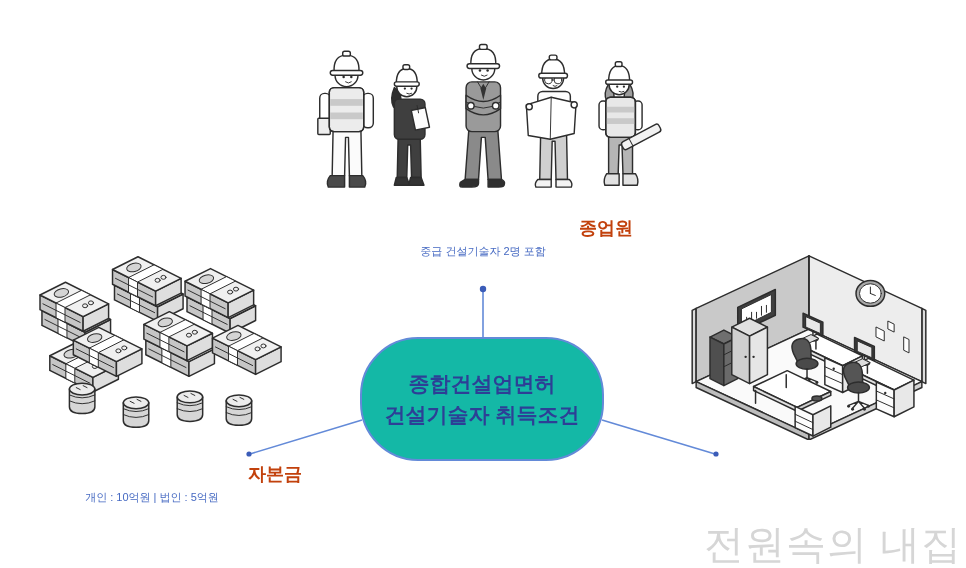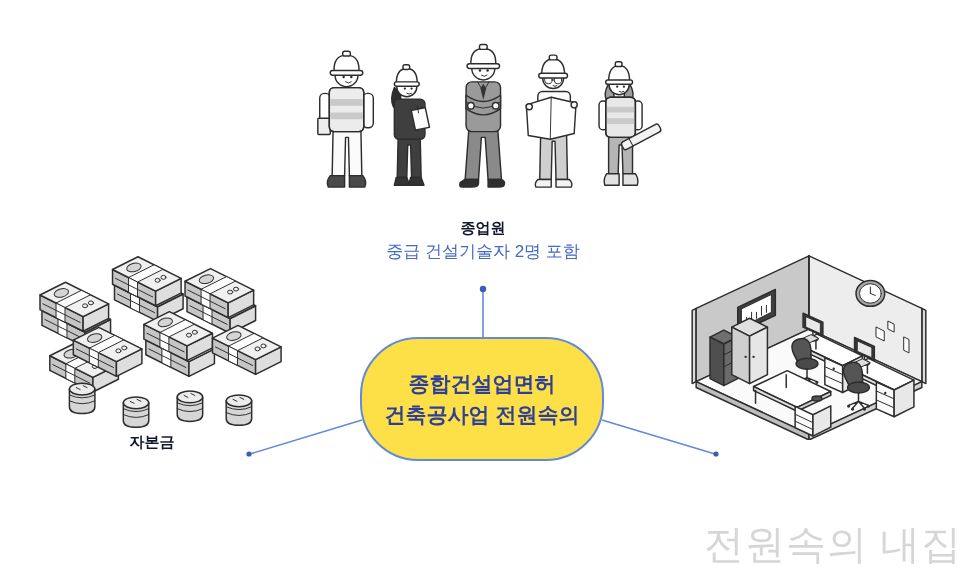--- a/index.html
+++ b/index.html
@@ -10,25 +10,25 @@
   .abs{position:absolute;}
   
   .lineart path,.lineart rect,.lineart circle,.lineart ellipse,.lineart line,.lineart polygon{
     stroke:#2d2d2d;stroke-width:1.5;stroke-linejoin:round;stroke-linecap:round;
   }
   .lineart .nostroke{stroke:none;}
   .lineart .thin{stroke-width:1;}
   .lineart .dot{stroke:none;fill:#2d2d2d;}
   
   .node-label{ text-align:center; }
-  .node-title{ font-size:15px;font-weight:700;color:#0f172a;line-height:20px;margin-bottom:4px;}
-  .node-desc{ font-size:17px;color:#4569c2;line-height:19px;}
+  .node-title{ font-size:18px;font-weight:700;color:#c2410c;line-height:20px;margin-bottom:4px;text-align:right;}
+  .node-desc{ font-size:11px;color:#4569c2;line-height:19px;}
   .center-node{
     left:360px;top:337px;width:240px;height:120px;
-    background:#fde047;border:2px solid #638ad8;border-radius:58px;
+    background:#14b8a6;border:2px solid #638ad8;border-radius:58px;
     display:flex;flex-direction:column;align-items:center;justify-content:center;
     z-index:3;
   }
   .center-line{font-size:21px;font-weight:700;color:#2d3f96;line-height:31px;text-align:center;}
   .connector-svg{left:0;top:0;z-index:1;pointer-events:none;}
   .watermark{
     right:4px;top:517px;font-size:40px;color:#d6d6d6;letter-spacing:1px;z-index:4;
   }
 </style>
 </head>
@@ -151,21 +151,21 @@
   </g>
 </svg>
 
 <div class="abs node-label" style="left:333px;top:218px;width:300px;z-index:2;">
   <div class="node-title">종업원</div>
   <div class="node-desc">중급 건설기술자 2명 포함</div>
 </div>
 
 <div class="abs center-node">
   <div class="center-line">종합건설업면허</div>
-  <div class="center-line">건축공사업 전원속의</div>
+  <div class="center-line">건설기술자 취득조건</div>
 </div>
 
 <svg class="abs lineart" style="left:30px;top:246px;" width="265" height="196" viewBox="0 0 270 200">
   <defs>
     <g id="bundle">
       <path d="M0,0 L44,22 L44,37 L0,15 Z" fill="#c6c6c6"></path>
       <path d="M44,22 L70,9 L70,24 L44,37 Z" fill="#dedede"></path>
       <path d="M0,0 L26,-13 L70,9 L44,22 Z" fill="#f0f0f0"></path>
       <path d="M16.7,8.4 L25.5,12.8 L51.5,-0.2 L42.7,-4.6 Z" fill="#ffffff" class="thin"></path>
       <path d="M16.7,8.4 L25.5,12.8 L25.5,27.8 L16.7,23.4 Z" fill="#ffffff" class="thin"></path>
@@ -191,22 +191,23 @@
   <use href="#bundle" x="44" y="96"></use>
   <use href="#bundle" x="118" y="96"></use>
   <use href="#bundle" x="116" y="80"></use>
   <use href="#bundle" x="186" y="94"></use>
   <use href="#coins" x="40" y="138"></use>
   <use href="#coins" x="95" y="152"></use>
   <use href="#coins" x="150" y="146"></use>
   <use href="#coins" x="200" y="150"></use>
 </svg>
 
-<div class="abs node-label" style="left:2px;top:432px;width:300px;z-index:2;">
+<div class="abs node-label" style="left:2px;top:464px;width:300px;z-index:2;">
   <div class="node-title">자본금</div>
+  <div class="node-desc">개인 : 10억원 | 법인 : 5억원</div>
 </div>
 
 <svg class="abs lineart" style="left:680px;top:242px;" width="258" height="198" viewBox="0 0 260 200">
   <defs>
     <g id="deskunit">
       <polygon points="118,103 138,93 184,115 164,125" fill="#ffffff"></polygon>
       <polygon points="118,103 164,125 164,129 118,107" fill="#e3e3e3"></polygon>
       <line x1="120" y1="107" x2="120" y2="119"></line>
       <line x1="137" y1="96" x2="137" y2="108"></line>
       <polygon points="146,117 164,125 164,152 146,144" fill="#fcfcfc"></polygon>

